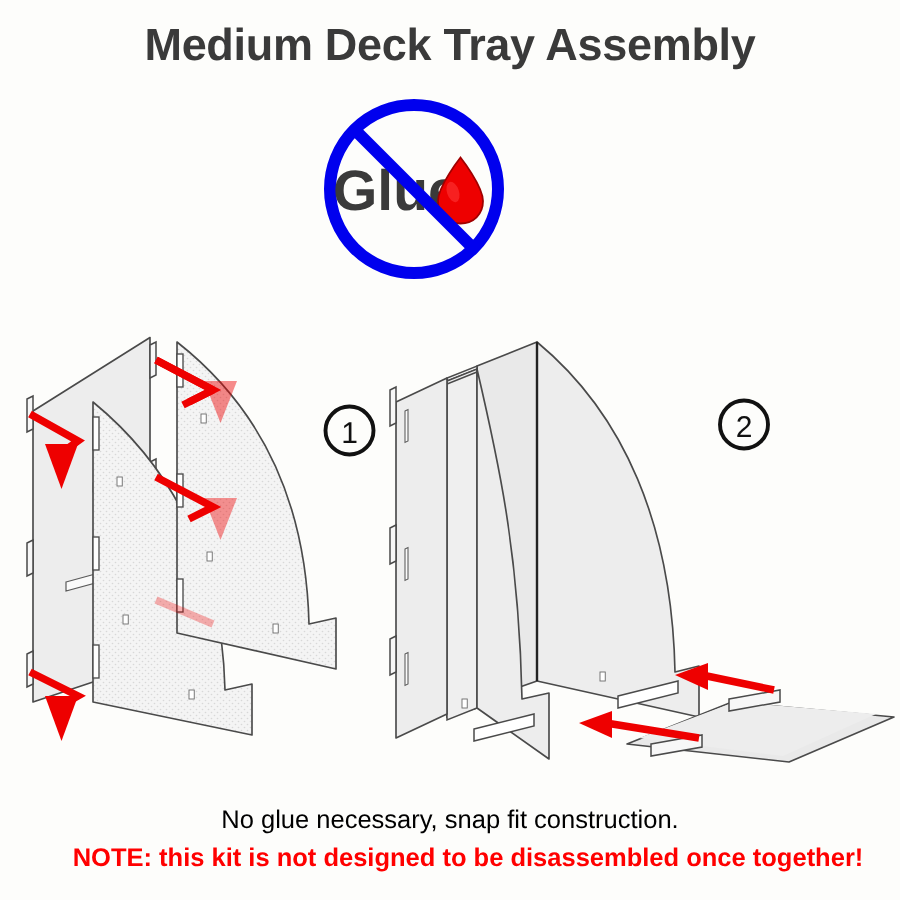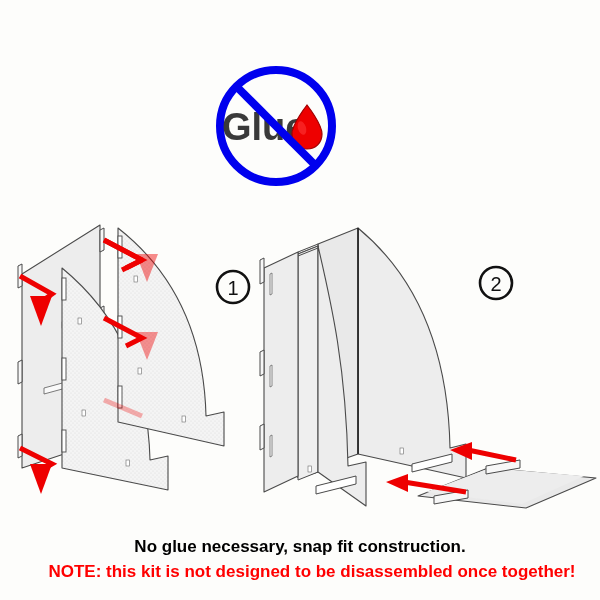--- a/index.html
+++ b/index.html
@@ -47,36 +47,37 @@
   }
   .footer {
     position: absolute;
     left: 0;
     width: 600px;
     text-align: center;
   }
   .footer-line1 {
     top: 537px;
     font-size: 17px;
-    font-weight: bold;
+    font-weight: normal;
     color: #000000;
   }
   .footer-line2 {
     top: 562px;
     font-size: 17px;
     font-weight: bold;
     color: #ff0000;
   }
   svg { display: block; }
 </style>
 </head>
 <body>
 
 <div class="page">
 
+  <div class="title">Medium Deck Tray Assembly</div>
 
   <div class="no-glue">
     <svg width="140" height="128" viewBox="0 0 140 128">
       <g>
         <circle cx="70" cy="64" r="56" fill="none" stroke="#0000ee" stroke-width="8"></circle>
       </g>
       <text x="16" y="78" font-family="Liberation Sans, sans-serif" font-size="38" font-weight="bold" fill="#3a3a3a">Glue</text>
       <g>
         <path d="M101 43 C101 43 116 62 116 72 C116 81 109.5 87 101 87 C92.5 87 86 81 86 72 C86 62 101 43 101 43 Z" fill="#ee0000" stroke="#a00000" stroke-width="1.2"></path>
         <ellipse cx="96" cy="66" rx="4" ry="7" fill="#ff3a3a" opacity="0.55" transform="rotate(-18 96 66)"></ellipse>

